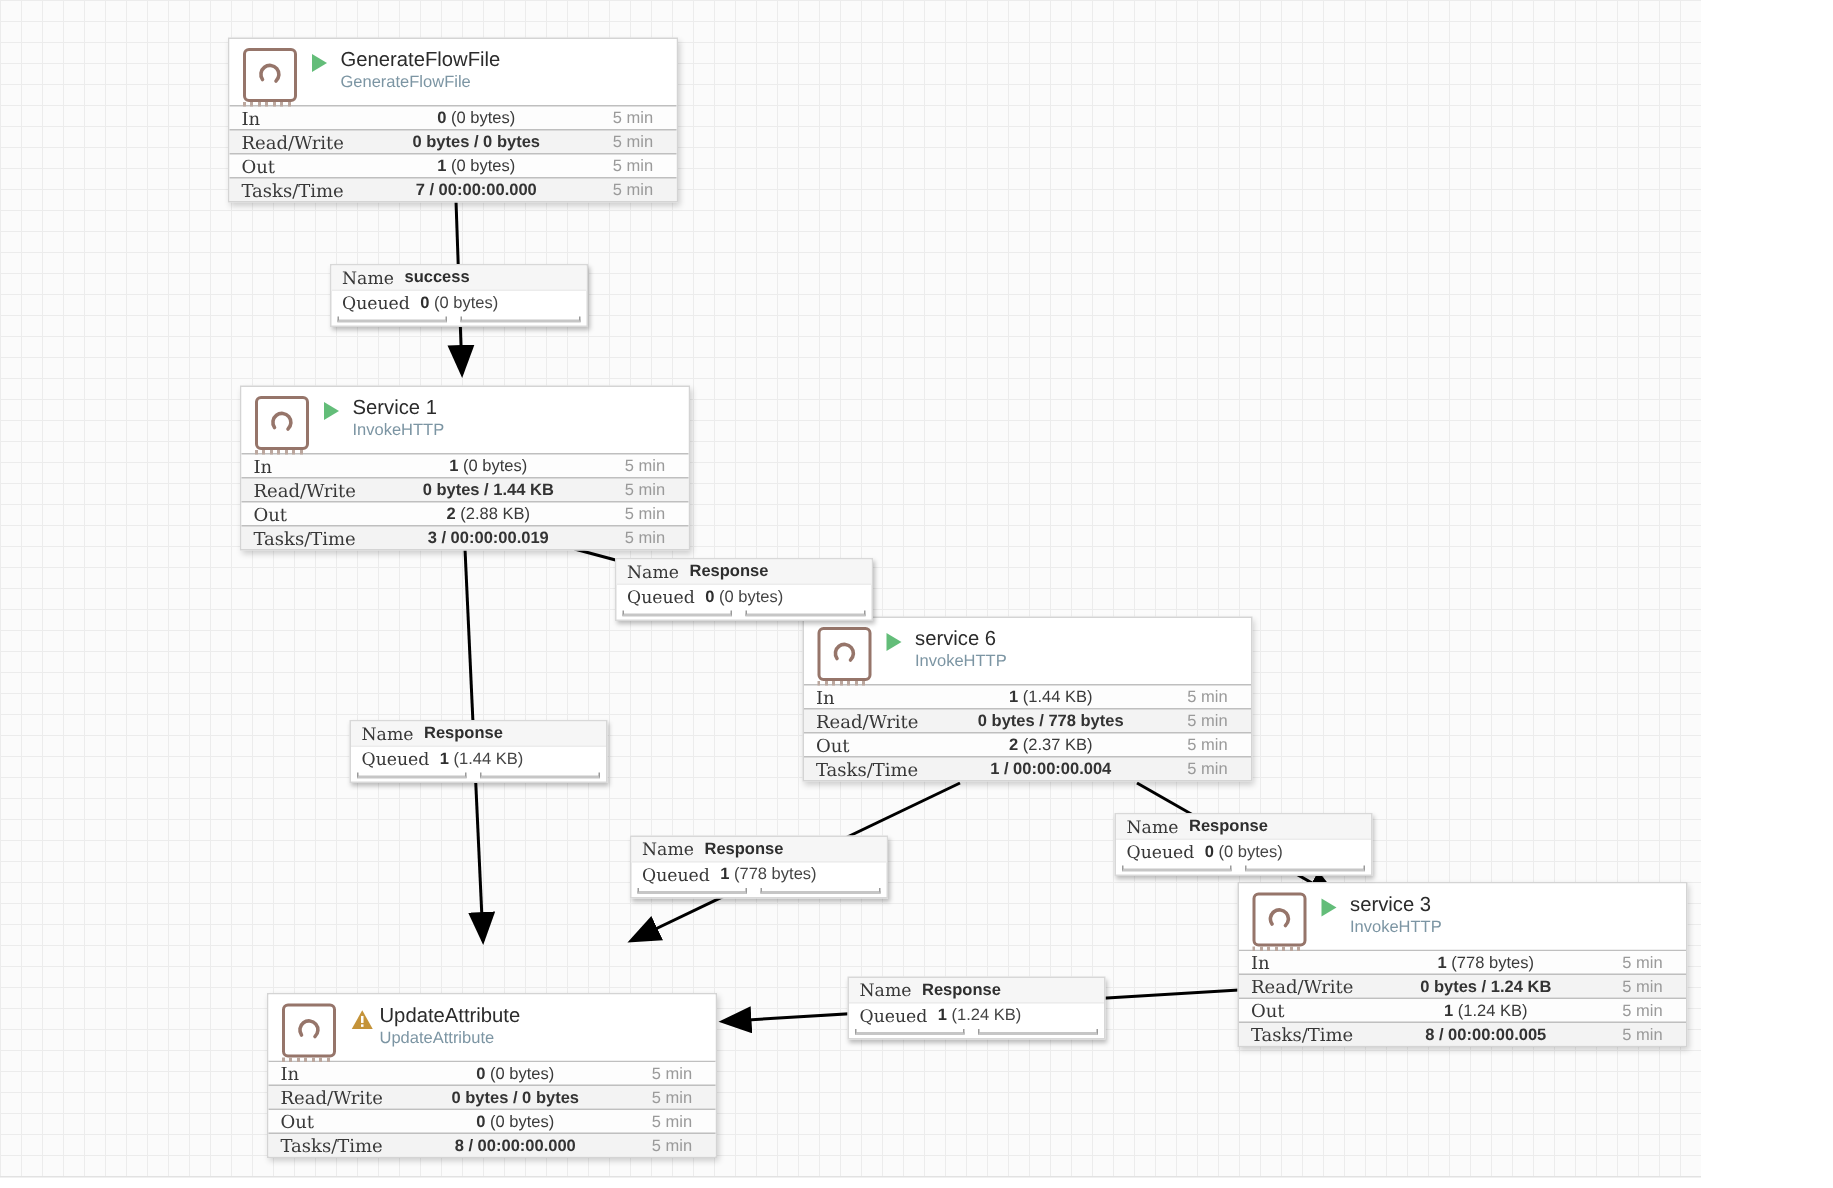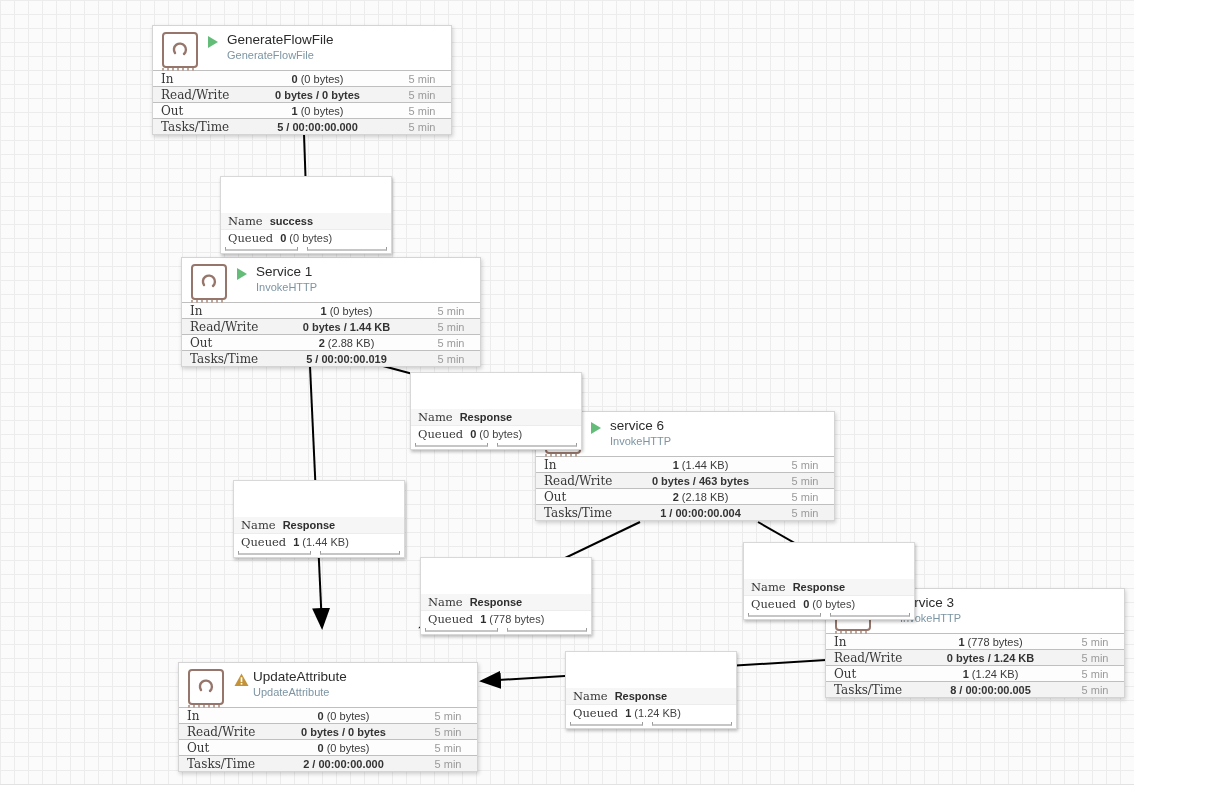--- a/index.html
+++ b/index.html
@@ -37,31 +37,31 @@
   .stat-value{flex:1;color:#3a3a3a;white-space:nowrap;text-align:center;}
   .stat-value b{color:#333;}
   .stat-time{width:44px;text-align:center;padding-right:7px;color:#9a9a9a;}
 
   
   .conn{
     position:absolute;width:172px;background:#fff;border:1px solid #d8d8d8;
     box-shadow:1px 2px 3px rgba(0,0,0,.25);z-index:3;box-sizing:border-box;
   }
   .conn-row{height:16px;display:flex;align-items:center;padding-left:7px;font-size:11px;white-space:nowrap;}
-  .conn-row.name{background:#f6f6f6;border-bottom:1px solid #ececec;margin-top:36px;}
+  .conn-row.name{background:#f6f6f6;border-bottom:1px solid #ececec;}
   .conn-lab{font-family:"DejaVu Serif",serif;font-size:11.5px;color:#383838;margin-right:7px;}
   .conn-val b{color:#2e2e2e;}
   .conn-size{color:#444;margin-left:3px;}
   .qbar{display:flex;gap:9px;padding:1px 4px 2px 4px;}
   .qseg{height:4px;border-left:1px solid #9a9a9a;border-right:1px solid #9a9a9a;border-bottom:2px solid #c6c6c6;box-sizing:border-box;}
   .qseg.a{flex:0.92;} .qseg.b{flex:1;}
 
   
   #p0{left:152px;top:25px;}
-  #p1{left:160px;top:257px;margin-left:21px;}
+  #p1{left:160px;top:257px;}
   #p2{left:535px;top:411px;}
   #p3{left:825px;top:588px;}
   #p4{left:178px;top:662px;}
   #c0{left:220px;top:176px;}
   #c1{left:410px;top:372px;}
   #c2{left:233px;top:480px;}
   #c3{left:420px;top:557px;}
   #c4{left:743px;top:542px;}
   #c5{left:565px;top:651px;}
 </style>
@@ -108,21 +108,21 @@
       <span class="stat-value"><b>0 bytes / 0 bytes</b><span></span></span>
       <span class="stat-time">5 min</span>
     </div>
     <div class="stat-row">
       <span class="stat-label">Out</span>
       <span class="stat-value"><b>1</b><span> (0 bytes)</span></span>
       <span class="stat-time">5 min</span>
     </div>
     <div class="stat-row">
       <span class="stat-label">Tasks/Time</span>
-      <span class="stat-value"><b>5 / 00:00:00.000</b><span></span></span>
+      <span class="stat-value"><b>7 / 00:00:00.000</b><span></span></span>
       <span class="stat-time">5 min</span>
     </div>
   </div>
 
   <div class="proc" id="p1">
     <div class="proc-header">
       <div class="stamp">
         <svg width="20" height="20" viewBox="0 0 20 20">
             <path d="M5 13 a6 6 0 1 1 9 1" stroke="#96756a" stroke-width="2.4" fill="none" stroke-linecap="round"></path>
           </svg>
@@ -144,21 +144,21 @@
       <span class="stat-value"><b>0 bytes / 1.44 KB</b><span></span></span>
       <span class="stat-time">5 min</span>
     </div>
     <div class="stat-row">
       <span class="stat-label">Out</span>
       <span class="stat-value"><b>2</b><span> (2.88 KB)</span></span>
       <span class="stat-time">5 min</span>
     </div>
     <div class="stat-row">
       <span class="stat-label">Tasks/Time</span>
-      <span class="stat-value"><b>5 / 00:00:00.019</b><span></span></span>
+      <span class="stat-value"><b>3 / 00:00:00.019</b><span></span></span>
       <span class="stat-time">5 min</span>
     </div>
   </div>
 
   <div class="proc" id="p2">
     <div class="proc-header">
       <div class="stamp">
         <svg width="20" height="20" viewBox="0 0 20 20">
             <path d="M5 13 a6 6 0 1 1 9 1" stroke="#96756a" stroke-width="2.4" fill="none" stroke-linecap="round"></path>
           </svg>
@@ -170,26 +170,26 @@
       <div class="proc-title">service 6</div>
       <div class="proc-type">InvokeHTTP</div>
     </div>
     <div class="stat-row">
       <span class="stat-label">In</span>
       <span class="stat-value"><b>1</b><span> (1.44 KB)</span></span>
       <span class="stat-time">5 min</span>
     </div>
     <div class="stat-row">
       <span class="stat-label">Read/Write</span>
-      <span class="stat-value"><b>0 bytes / 463 bytes</b><span></span></span>
-      <span class="stat-time">5 min</span>
-    </div>
-    <div class="stat-row">
-      <span class="stat-label">Out</span>
-      <span class="stat-value"><b>2</b><span> (2.18 KB)</span></span>
+      <span class="stat-value"><b>0 bytes / 778 bytes</b><span></span></span>
+      <span class="stat-time">5 min</span>
+    </div>
+    <div class="stat-row">
+      <span class="stat-label">Out</span>
+      <span class="stat-value"><b>2</b><span> (2.37 KB)</span></span>
       <span class="stat-time">5 min</span>
     </div>
     <div class="stat-row">
       <span class="stat-label">Tasks/Time</span>
       <span class="stat-value"><b>1 / 00:00:00.004</b><span></span></span>
       <span class="stat-time">5 min</span>
     </div>
   </div>
 
   <div class="proc" id="p3">
@@ -256,21 +256,21 @@
       <span class="stat-value"><b>0 bytes / 0 bytes</b><span></span></span>
       <span class="stat-time">5 min</span>
     </div>
     <div class="stat-row">
       <span class="stat-label">Out</span>
       <span class="stat-value"><b>0</b><span> (0 bytes)</span></span>
       <span class="stat-time">5 min</span>
     </div>
     <div class="stat-row">
       <span class="stat-label">Tasks/Time</span>
-      <span class="stat-value"><b>2 / 00:00:00.000</b><span></span></span>
+      <span class="stat-value"><b>8 / 00:00:00.000</b><span></span></span>
       <span class="stat-time">5 min</span>
     </div>
   </div>
 
   <div class="conn" id="c0">
     <div class="conn-row name">
       <span class="conn-lab">Name</span>
       <span class="conn-val"><b>success</b></span>
     </div>
     <div class="conn-row">

